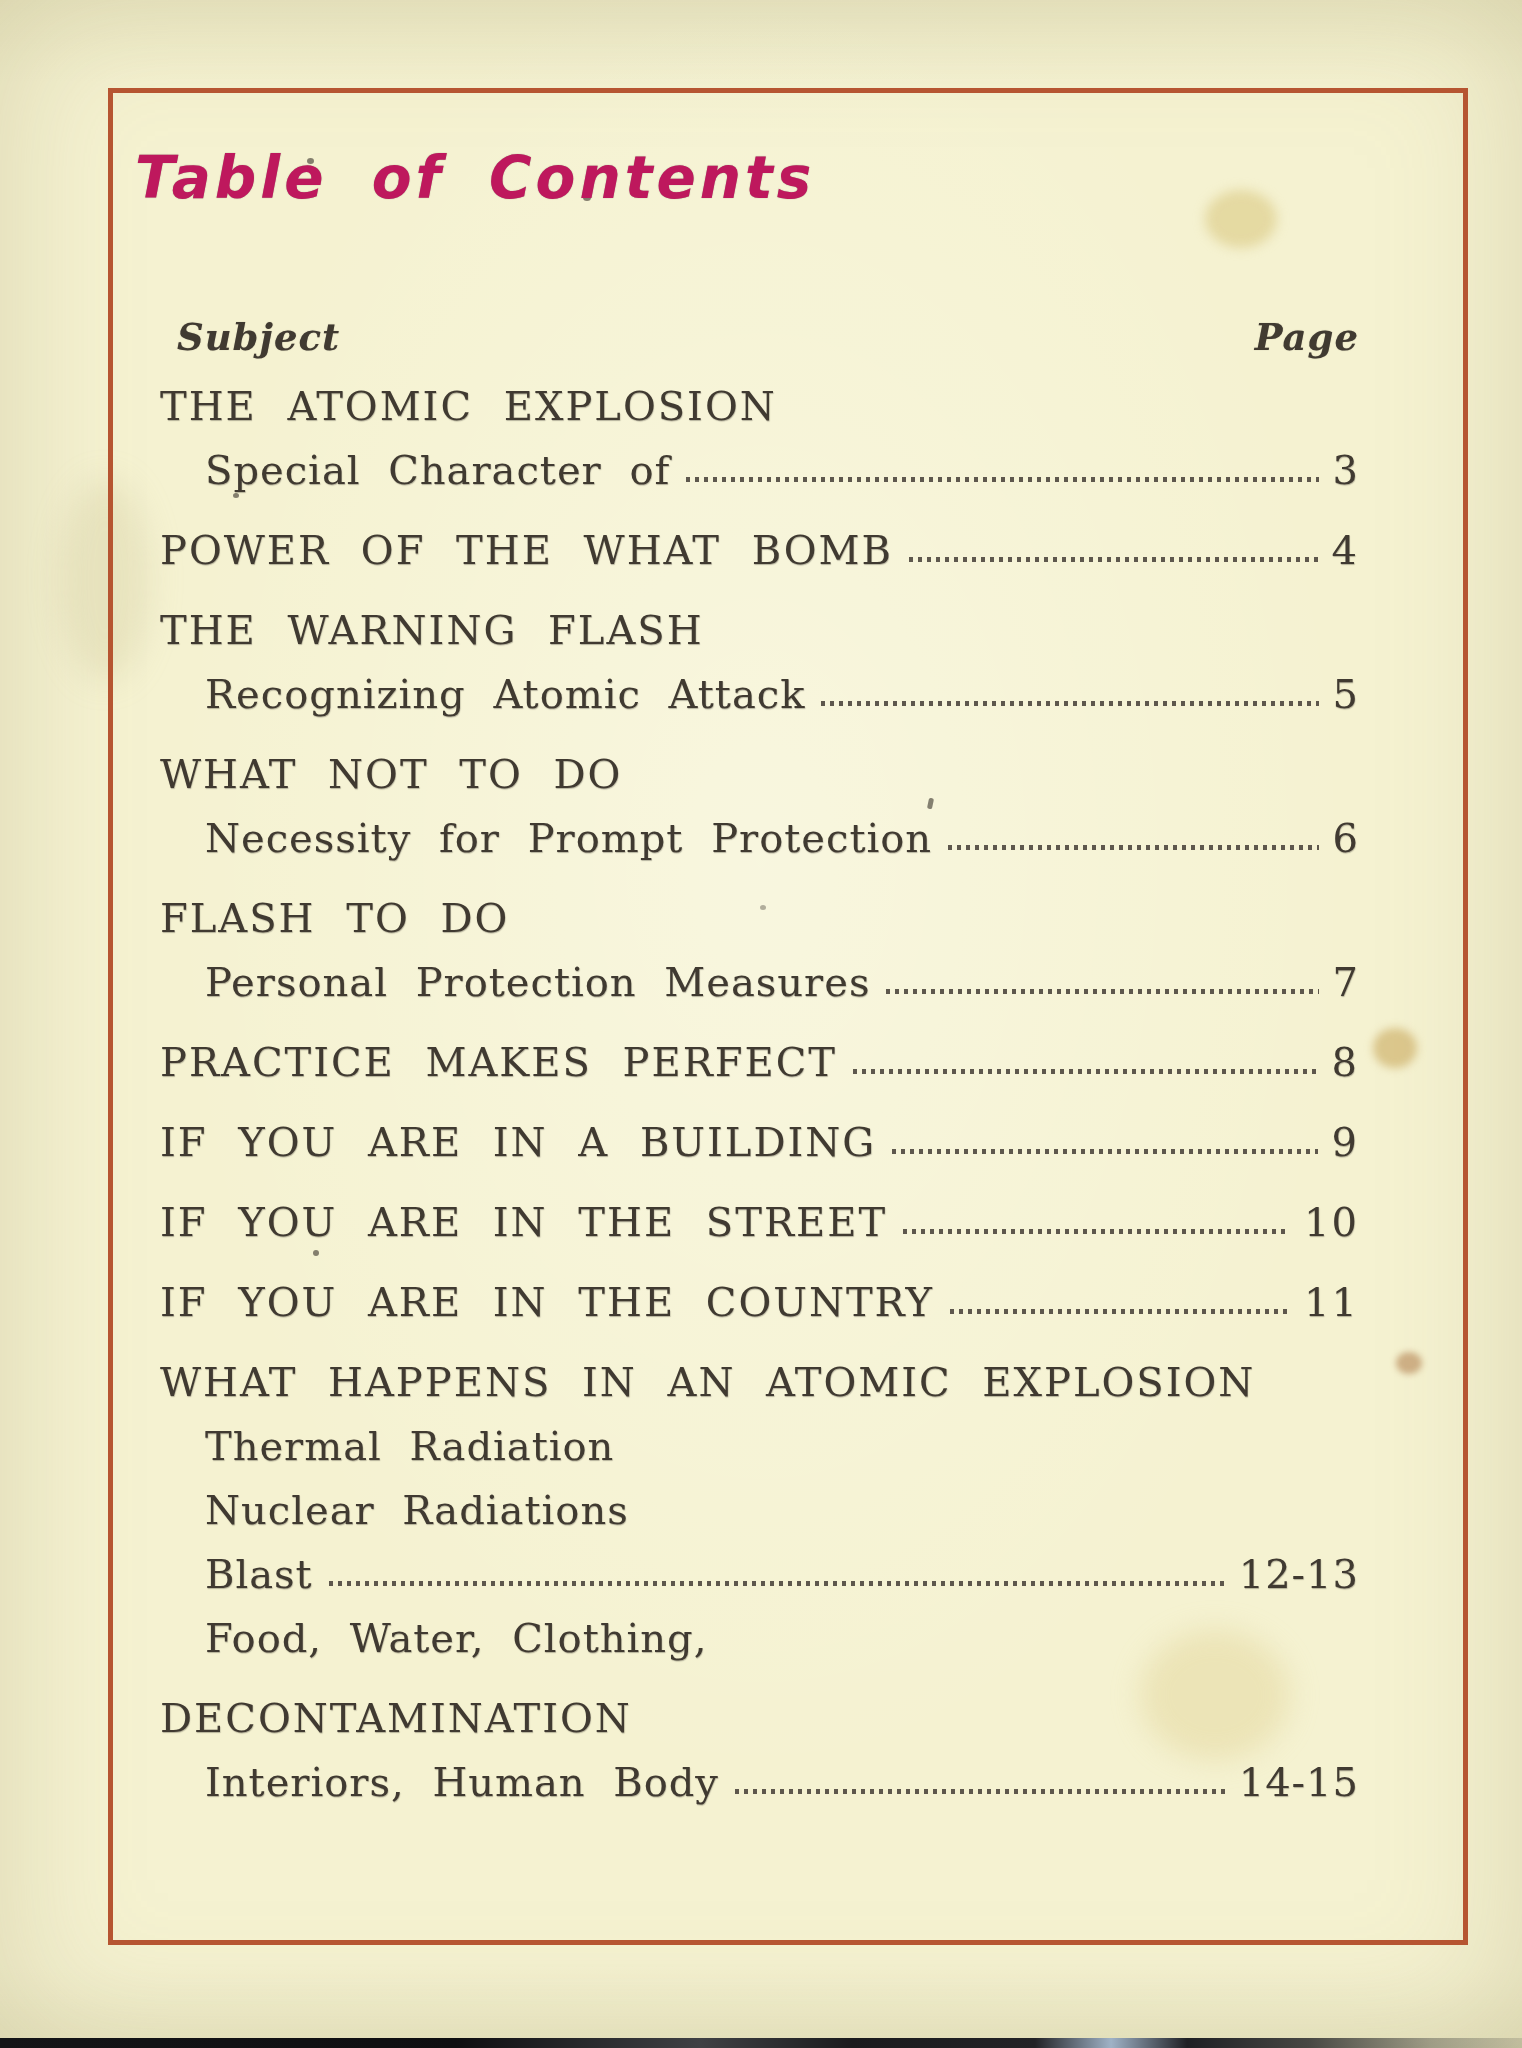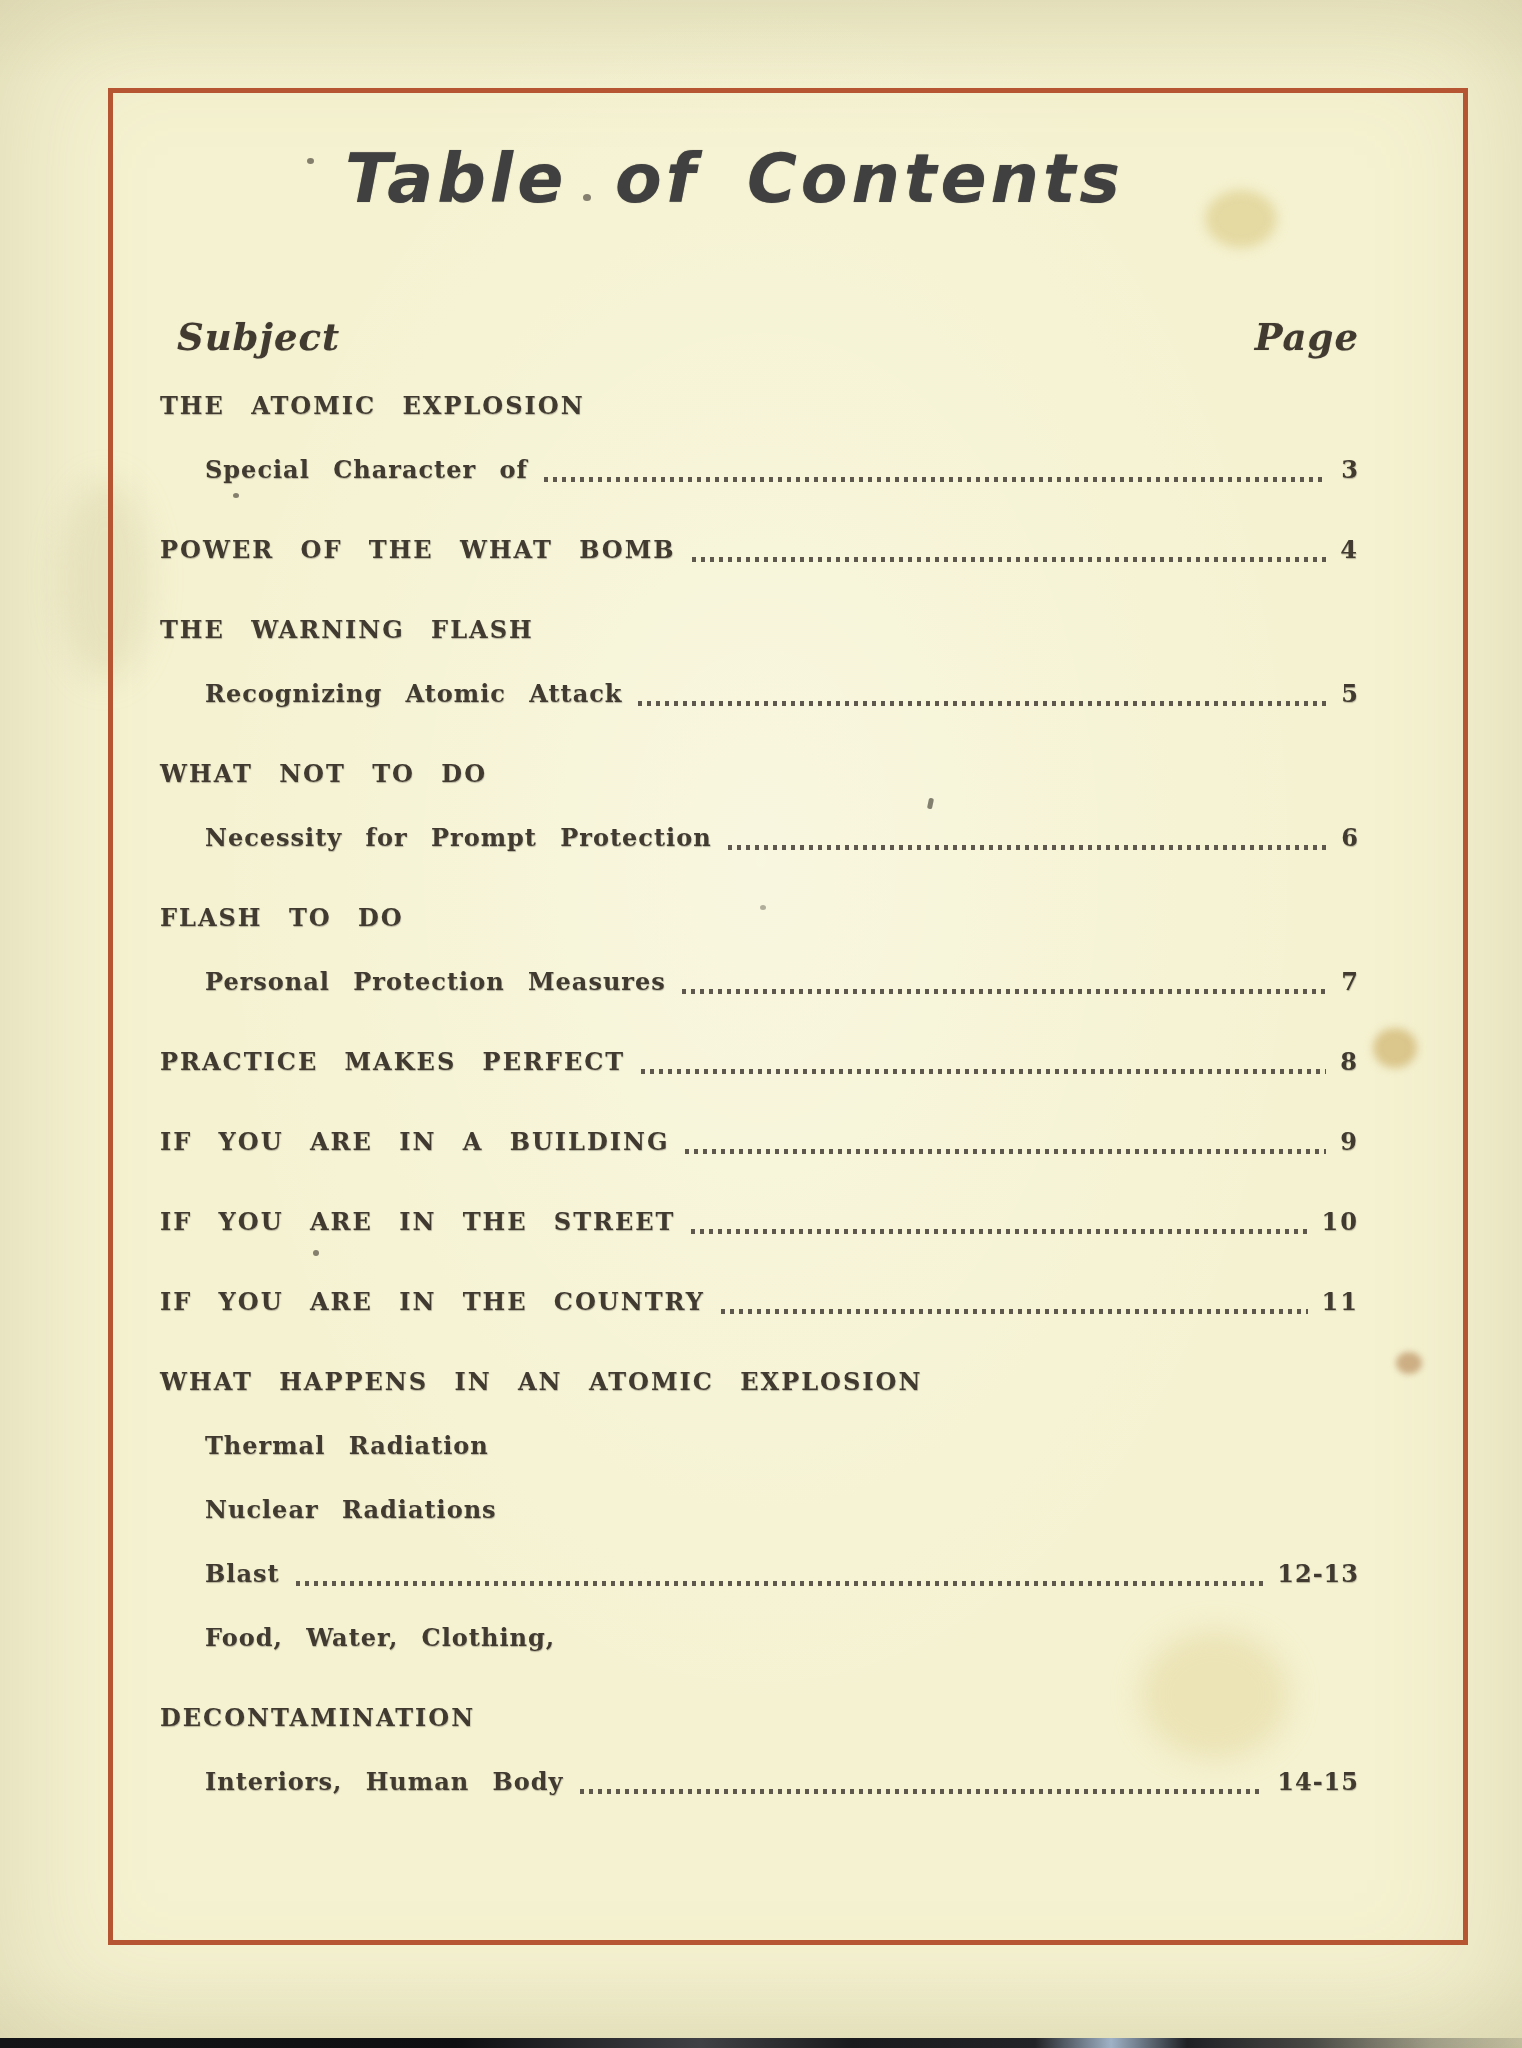--- a/index.html
+++ b/index.html
@@ -28,42 +28,42 @@
     box-sizing:border-box;
   }
   .content{
     position:absolute;inset:0;
     padding:57px 104px 0 47px;
     box-sizing:border-box;
   }
   .title{
     font-family:"DejaVu Sans", sans-serif;
     font-style:italic;font-weight:700;
-    font-size:68px;line-height:57px;
+    font-size:58px;line-height:57px;
     letter-spacing:4px;word-spacing:20px;
-    color:#404040;
-    text-align:center;
+    color:#be185d;
+    text-align:left;
     position:relative;left:-25px;
     text-shadow:0 0 1px rgba(53,49,42,.5);
     white-space:nowrap;
   }
   .cols{
     display:flex;justify-content:space-between;align-items:baseline;
     margin-top:111px;
     font-style:italic;font-weight:700;
     font-size:37px;line-height:38px;
     color:var(--ink);
     letter-spacing:1px;
     text-shadow:0 0 1px rgba(64,58,49,.4);
   }
   .cols .subject{margin-left:17px;}
   .rows{margin-top:29px;}
   .row{
     display:flex;align-items:center;
-    font-weight:700;font-size:24px;line-height:42px;
+    font-weight:400;font-size:40px;line-height:42px;
     color:var(--ink);
     letter-spacing:2px;word-spacing:16px;
     text-shadow:0.5px 0.5px 1px rgba(64,58,49,.35);
   }
   .row.heading{margin-top:38px;}
   .row.sub{margin-top:22px;padding-left:45px;letter-spacing:1px;word-spacing:14px;}
   .rows .row:first-child{margin-top:0;}
   .row .t{white-space:nowrap;flex:0 0 auto;}
   .row .leader{
     flex:1 1 auto;min-width:40px;height:5px;

